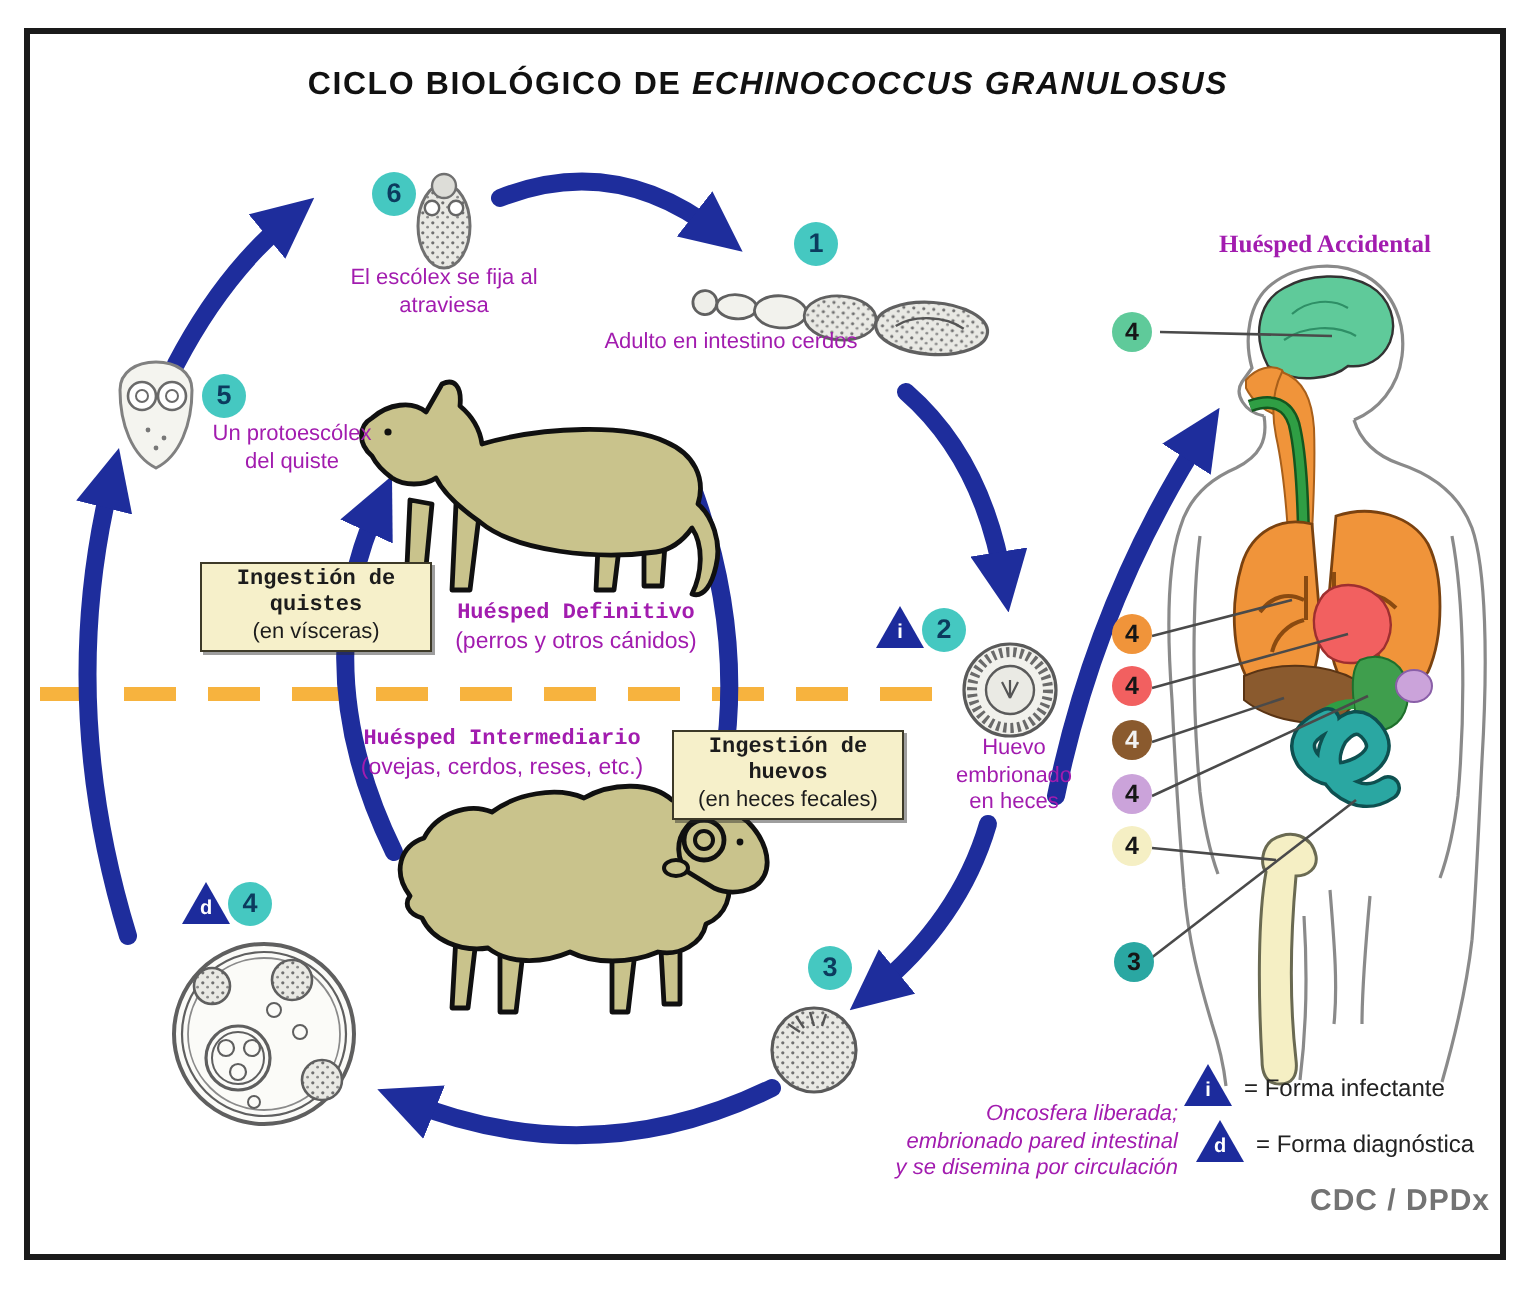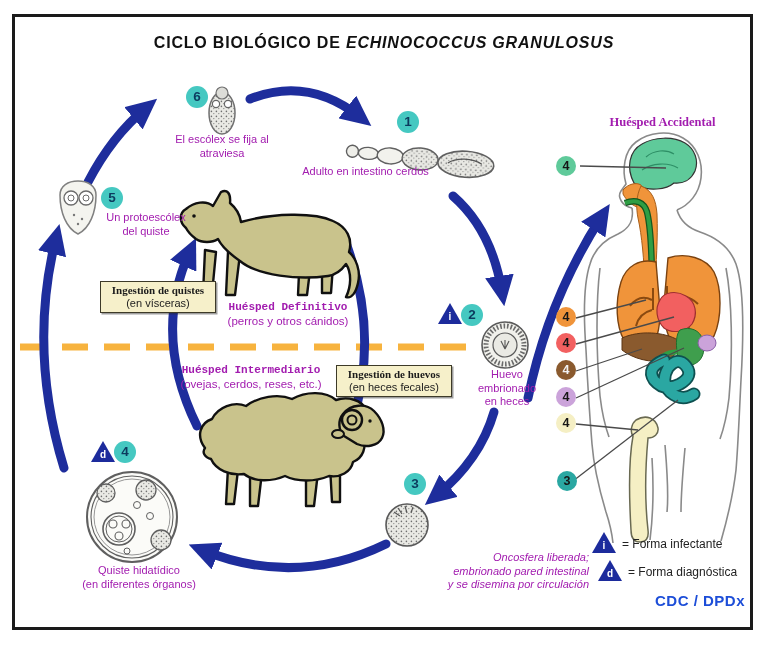--- a/index.html
+++ b/index.html
@@ -17,25 +17,25 @@
   .badge{width:22px;height:22px;border-radius:50%;background:#45c8c1;color:#0c3b5e;
          font-weight:bold;font-size:13.5px;line-height:22px;text-align:center;}
   .mk{width:20px;height:20px;border-radius:50%;color:#161616;font-weight:bold;font-size:12.5px;
       line-height:20px;text-align:center;}
   .tri{width:24px;height:21px;background:#1c2b9c;clip-path:polygon(50% 0,100% 100%,0 100%);
        color:#ffffff;font-weight:bold;font-size:10px;line-height:10px;text-align:center;
        padding-top:0;box-sizing:border-box;}
   .tri span{position:relative;top:9px;}
   .callout{background:#f6f0ca;border:1px solid #3d3a28;box-shadow:1.5px 1.5px 0 rgba(40,40,40,.45);
            text-align:center;padding:2px 4px;}
-  .callout .t{font-family:Liberation Serif, serif;font-weight:bold;font-size:11px;line-height:13px;}
+  .callout .t{font-family:Liberation Mono, monospace;font-weight:bold;font-size:11px;line-height:13px;}
   .callout .d{font-size:11px;line-height:13px;}
   #accidental{font-family:"Liberation Serif",serif;font-weight:bold;font-size:12.5px;}
   .legend-lbl{font-size:12px;color:#222;}
-  #credit{font-weight:bold;font-size:15px;text-align:right;letter-spacing:.5px;color:#1d4ed8;}
+  #credit{font-weight:bold;font-size:15px;text-align:right;letter-spacing:.5px;color:#737373;}
 </style>
 </head>
 <body>
 
 <div id="page">
   <div id="frame" class="abs"></div>
 
   <svg class="abs" style="left:0;top:0" width="768" height="647" viewBox="0 0 768 647">
     <defs>
       <marker id="ah" markerWidth="3.4" markerHeight="3.2" refX="1.8" refY="1.6" orient="auto">
@@ -212,24 +212,20 @@
   <div class="abs lbl" style="left:462px;top:368px;width:90px">
     <div>Huevo</div>
       <div>embrionado</div>
       <div>en heces</div>
   </div>
   <div class="abs lbl left" style="left:399px;top:551px;width:190px">
     <div>Oncosfera liberada;</div>
       <div>embrionado pared intestinal</div>
       <div>y se disemina por circulación</div>
   </div>
-  <div class="abs lbl" style="left:64px;top:564px;width:150px">
-    <div>Quiste hidatídico</div>
-      <div>(en diferentes órganos)</div>
-  </div>
 
   <div class="abs lbl" style="left:188px;top:300px;width:200px">
     <div class="hostname">Huésped Definitivo</div>
     <div class="hostdetail">(perros y otros cánidos)</div>
   </div>
   <div class="abs lbl" style="left:151px;top:363px;width:200px">
     <div class="hostname">Huésped Intermediario</div>
     <div class="hostdetail">(ovejas, cerdos, reses, etc.)</div>
   </div>
   <div id="accidental" class="abs lbl" style="left:590px;top:116px;width:145px;text-align:center">Huésped Accidental</div>

